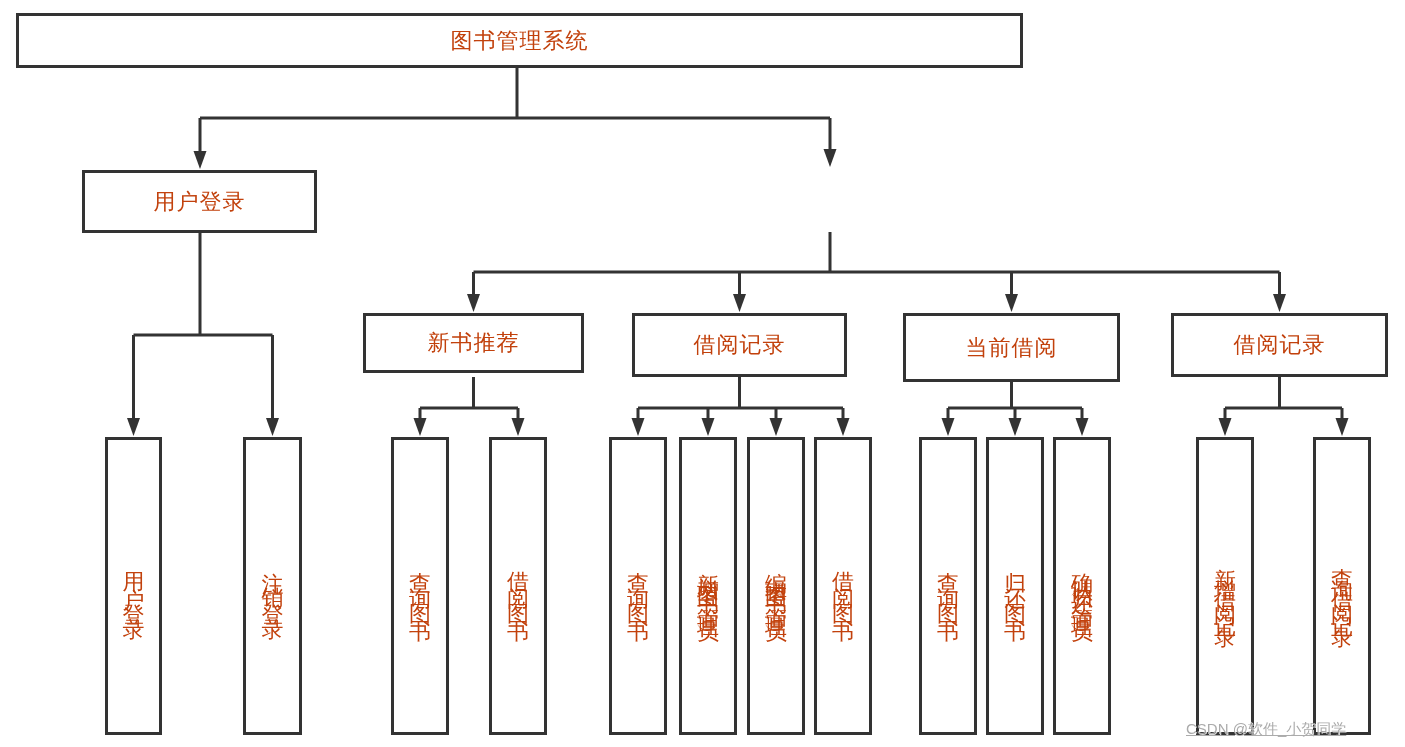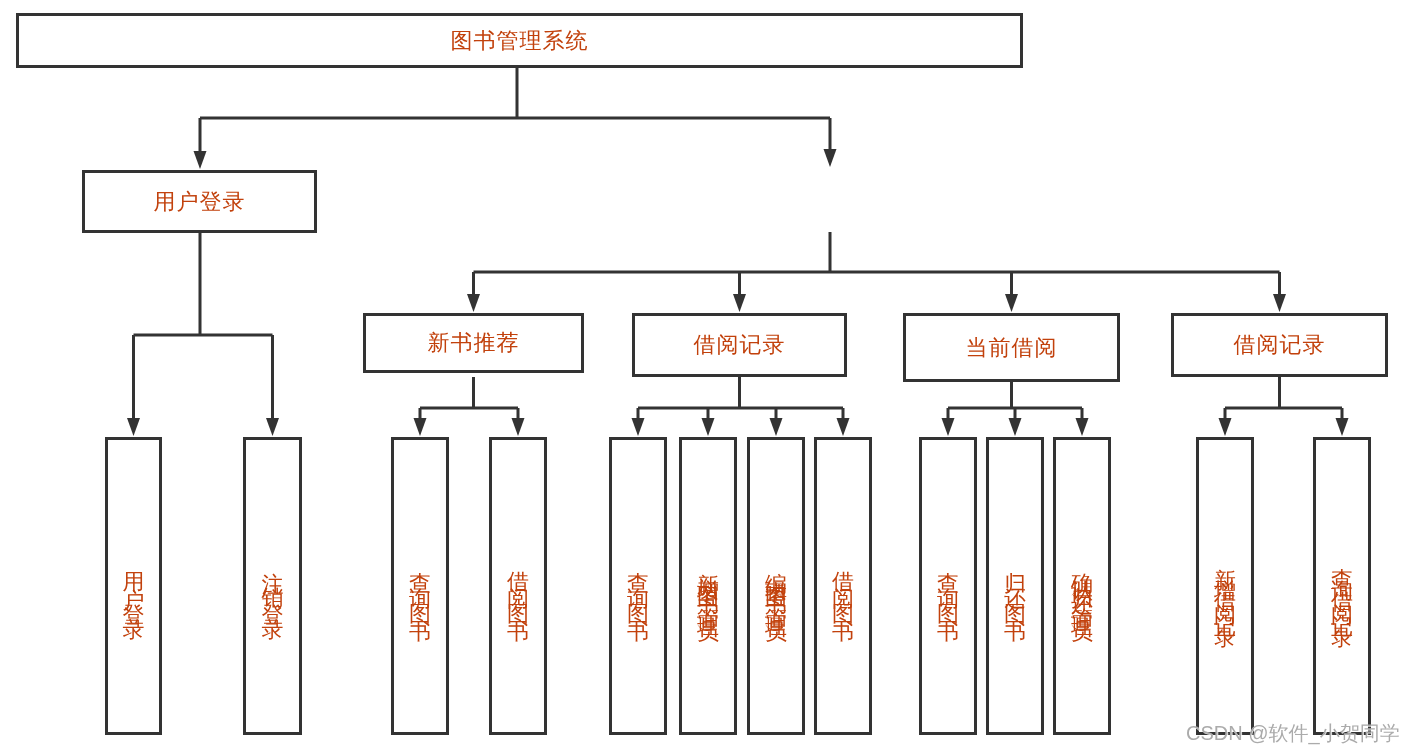--- a/index.html
+++ b/index.html
@@ -34,24 +34,25 @@
     font-size: 22px;
     line-height: 1;
   }
   .ls4 span { letter-spacing: 16px; }
   .ls6 span { letter-spacing: 12px; }
   .ls9 span { letter-spacing: 7px; }
   .watermark {
     position: absolute;
     left: 1186px;
     top: 720px;
-    font-size: 20px;
+    font-size: 15px;
     color: #ababab;
     text-shadow: 1px 1px 0 rgba(255,255,255,0.8);
     white-space: nowrap;
+    text-decoration: underline;
   }
 </style>
 </head>
 <body>
 
 <div class="canvas">
 
   <svg class="connectors" width="1405" height="747" viewBox="0 0 1405 747">
     <g stroke="#333333" stroke-width="3" fill="none">
 

